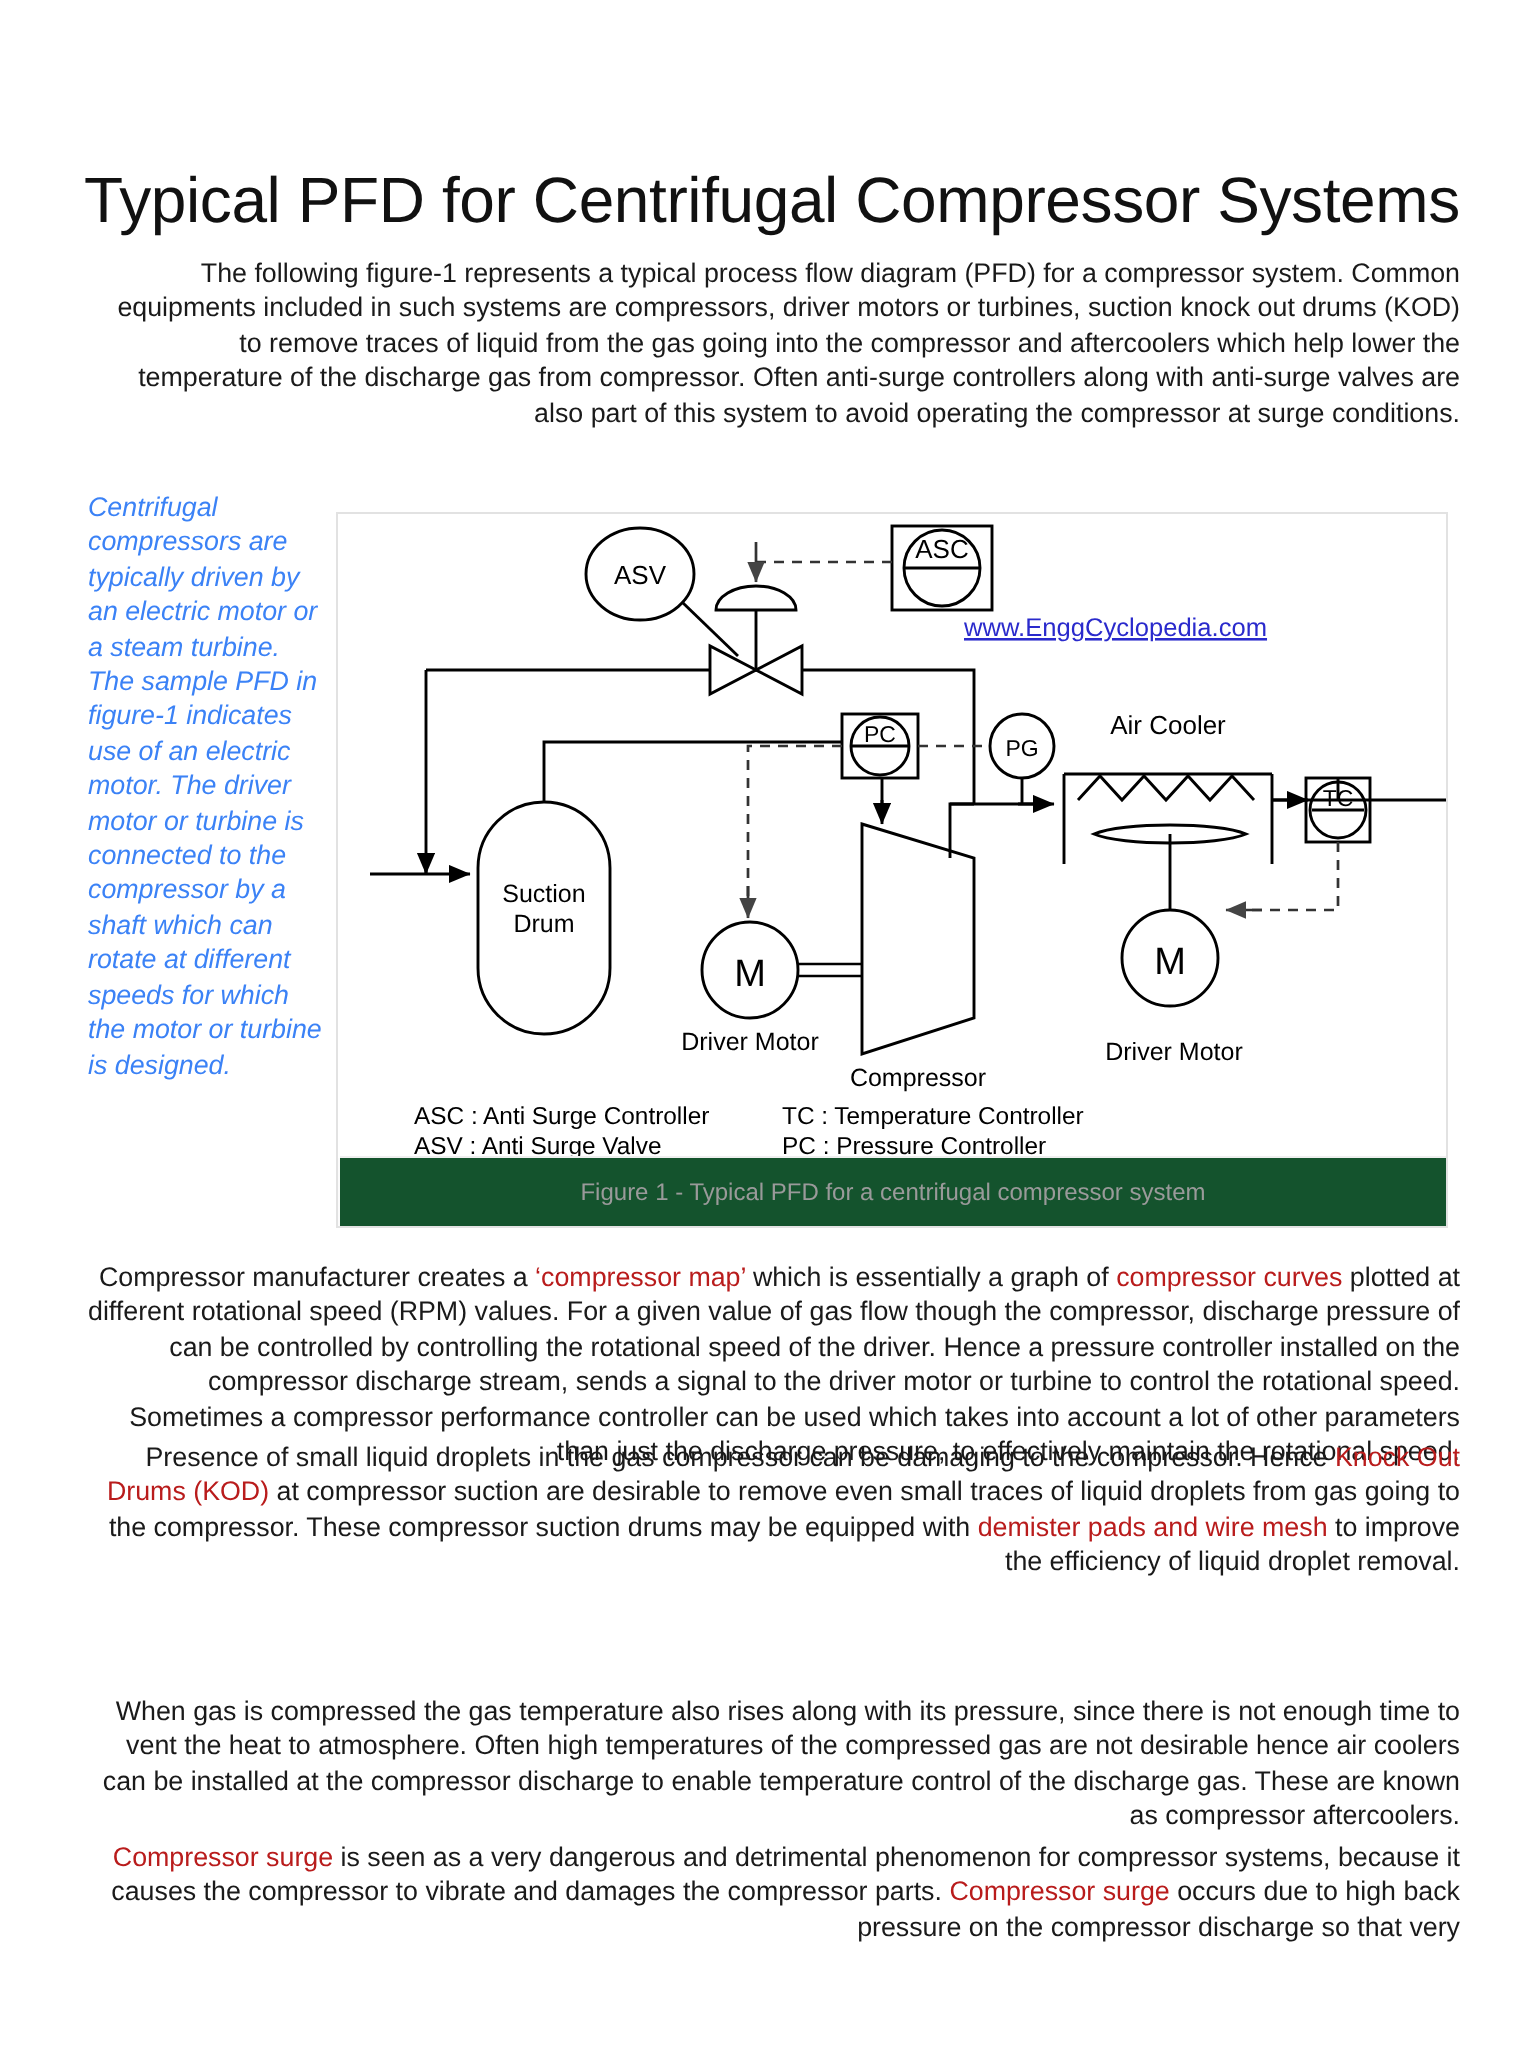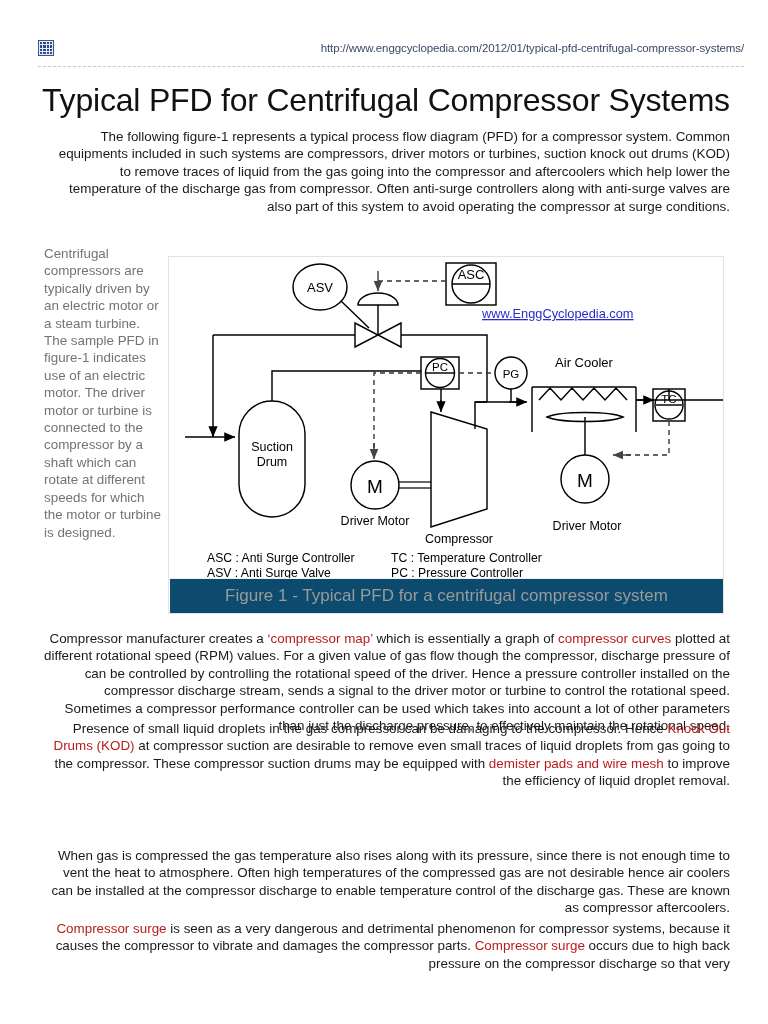--- a/index.html
+++ b/index.html
@@ -64,21 +64,21 @@
     color:#1a1a1a;
     text-align:right;
   }
   .lnk{color:#b91c1c;}
 
   #intro{left:44px;top:128px;width:686px;}
 
   
   #sidecol{
     position:absolute;left:44px;top:245px;width:118px;
-    font-size:13.4px;line-height:17.4px;color:#737373;
+    font-size:13.4px;line-height:17.4px;color:#3b82f6;font-style:italic;
   }
 
   #para-map{left:44px;top:630px;width:686px;}
   #para-kod{left:44px;top:720px;width:686px;}
   #para-heat{left:44px;top:847px;width:686px;}
   #para-surge{left:44px;top:920px;width:686px;}
 
   
   .figure{
     position:absolute;left:168px;top:256px;
@@ -90,54 +90,32 @@
   .figure-canvas{
     position:absolute;left:0;top:0;right:0;
     height:322px;
     background:#ffffff;
     overflow:hidden;
   }
   .figure-caption{
     position:absolute;left:1px;right:0;bottom:0;
     height:34px;line-height:34px;
     text-align:center;
-    font-size:17px;
+    font-size:12px;
     color:#9a9a9a;
-    background:#0c4a6e;
+    background:#14532d;
     border-top:1px solid #efefef;
   }
   .figure svg{display:block;}
 </style>
 </head>
 <body>
 
 <div class="page">
 
-  <div class="header">
-    <div class="grid-icon">
-      <i></i>
-        <i></i>
-        <i></i>
-        <i></i>
-      <i></i>
-        <i></i>
-        <i></i>
-        <i></i>
-      <i></i>
-        <i></i>
-        <i></i>
-        <i></i>
-      <i></i>
-        <i></i>
-        <i></i>
-        <i></i>
-    </div>
-    <div class="header-url">http://www.enggcyclopedia.com/2012/01/typical-pfd-centrifugal-compressor-systems/</div>
-    <div class="header-rule"></div>
-  </div>
 
   <h1 class="page-title">Typical PFD for Centrifugal Compressor Systems</h1>
 
   <div class="para" id="intro">The following figure-1 represents a typical process flow diagram (PFD) for a compressor system. Common equipments included in such systems are compressors, driver motors or turbines, suction knock out drums (KOD) to remove traces of liquid from the gas going into the compressor and aftercoolers which help lower the temperature of the discharge gas from compressor. Often anti-surge controllers along with anti-surge valves are also part of this system to avoid operating the compressor at surge conditions.</div>
 
   <div id="sidecol">Centrifugal compressors are typically driven by an electric motor or a steam turbine. The sample PFD in figure-1 indicates use of an electric motor. The driver motor or turbine is connected to the compressor by a shaft which can rotate at different speeds for which the motor or turbine is designed.</div>
 
   <div class="figure">
     <div class="figure-canvas">
       <svg width="554" height="322" viewBox="0 0 554 322">

